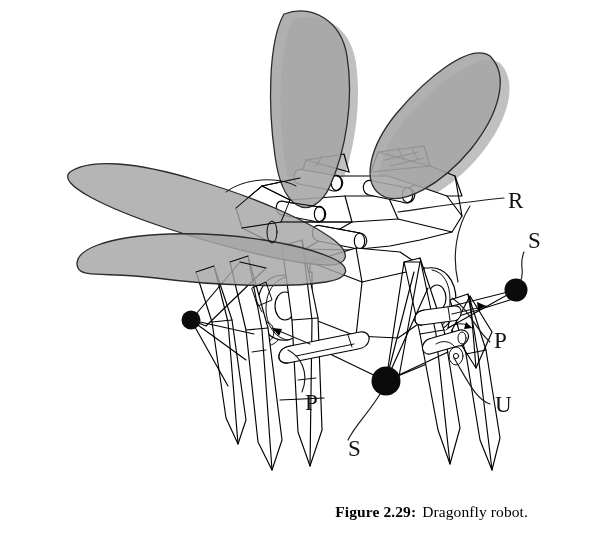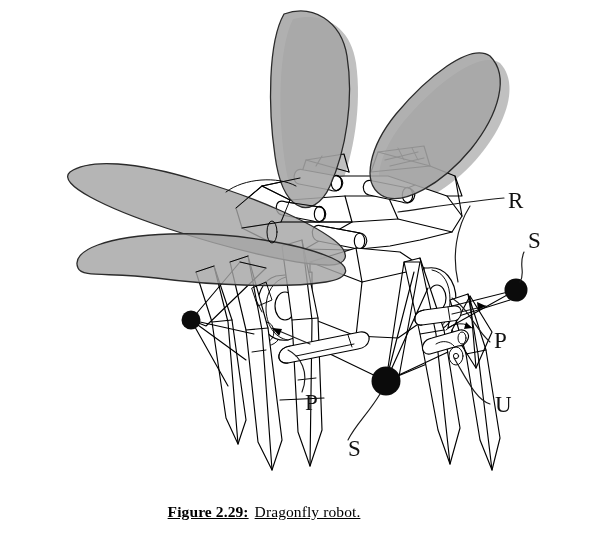--- a/index.html
+++ b/index.html
@@ -27,27 +27,26 @@
     top: 0;
     width: 605px;
     height: 500px;
     display: block;
   }
   .fig-caption {
     position: absolute;
     left: 0;
     top: 502px;
     width: 528px;
-    text-align: center;
+    text-align: right;
     font-family: "Liberation Serif", "DejaVu Serif", serif;
     font-size: 15.5px;
     line-height: 20px;
     letter-spacing: 0.1px;
     white-space: nowrap;
-    text-decoration: underline;
   }
   .fig-caption .cap-label {
     font-weight: bold;
   }
   .fig-caption .cap-text {
     font-weight: normal;
   }
   .cap-gap { display: inline-block; width: 6px; }
 
   

